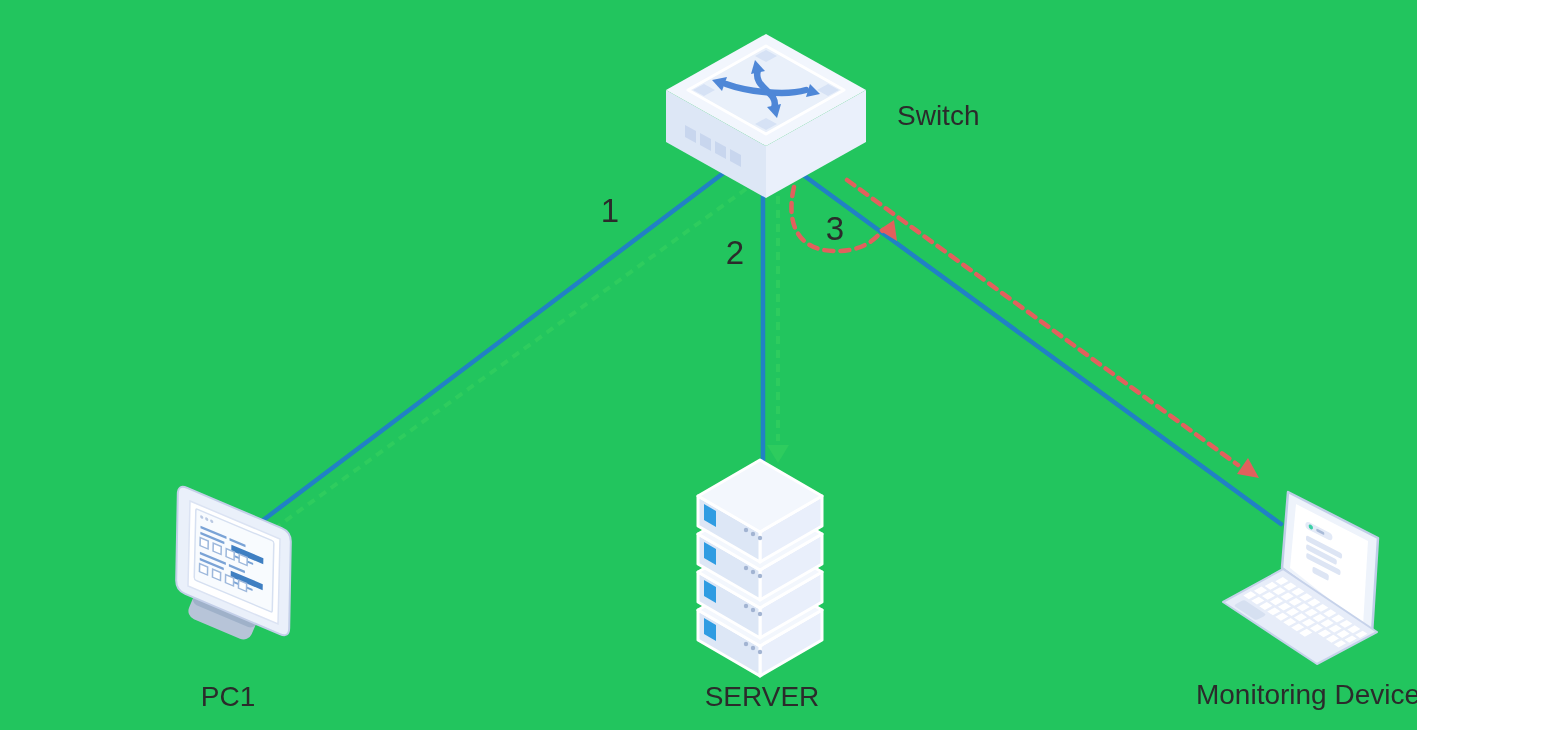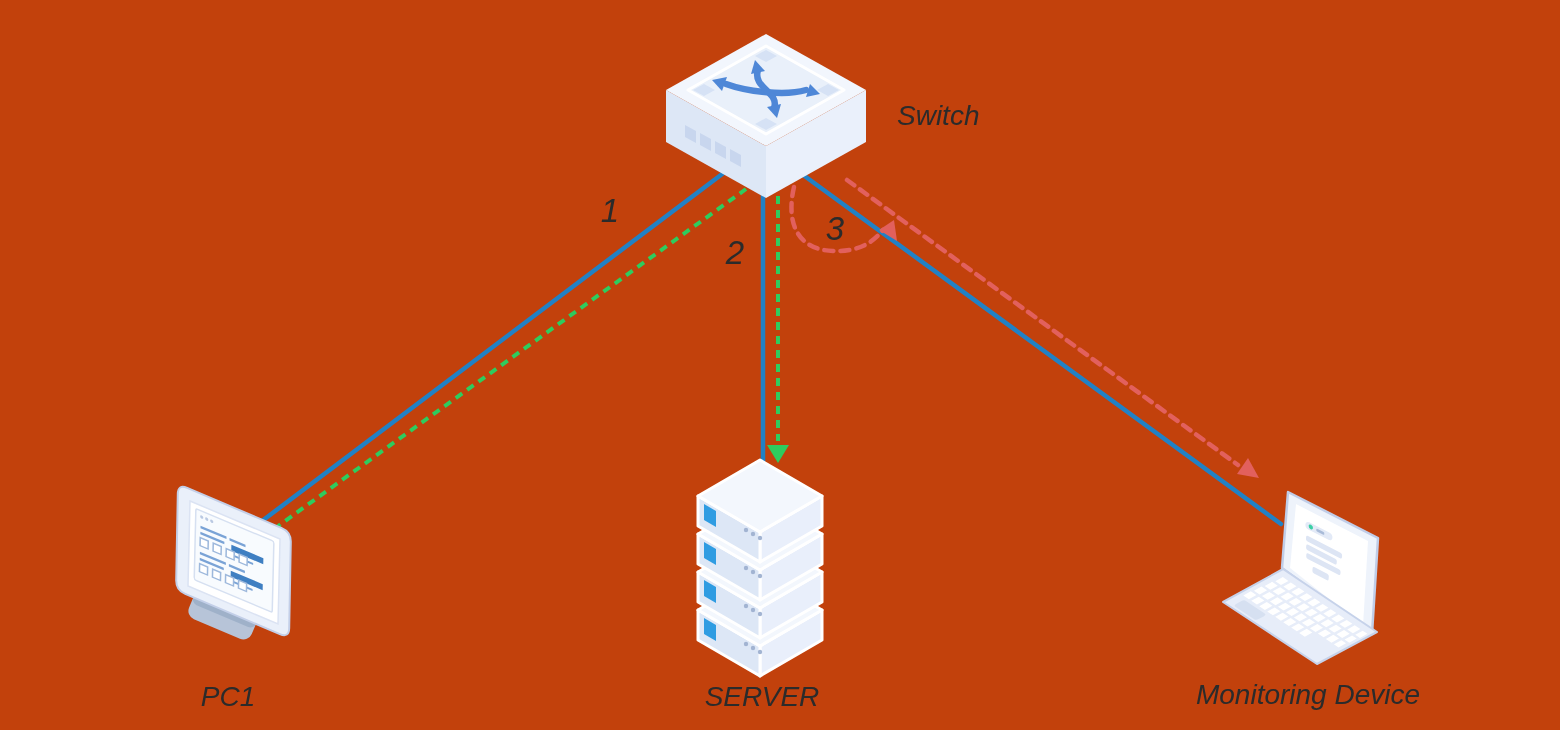--- a/index.html
+++ b/index.html
@@ -1,22 +1,21 @@
 <!DOCTYPE html>
 <html><head>
 <meta charset="utf-8">
 <style>
   html,body{margin:0;padding:0;background:#ffffff;}
   .stage{
     position:relative;
-    width:1560px;height:730px;
-    background:#c2410c;
+    width:1417px;height:730px;
+    background:#22c55e;
     overflow:hidden;
     font-family:"Liberation Sans","DejaVu Sans",sans-serif;
-    font-style:italic;
   }
   svg{display:block;}
   text{
     font-family:"Liberation Sans","DejaVu Sans",sans-serif;
     fill:#2b2b2b;
   }
   .node-label{font-size:28px;}
   .port-label{font-size:33px;}
 </style>
 </head>

